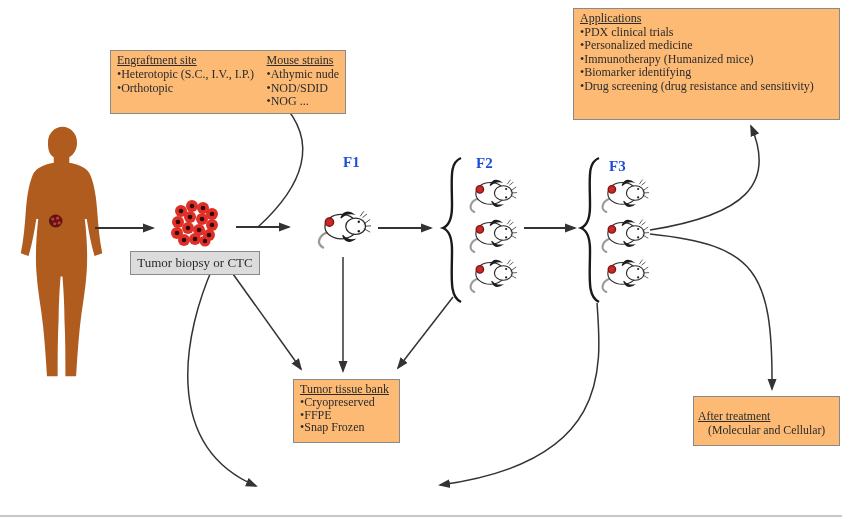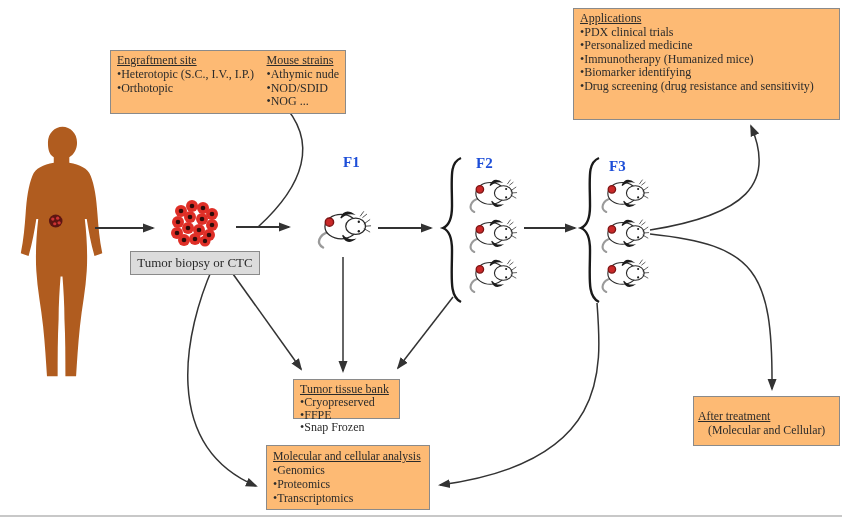--- a/index.html
+++ b/index.html
@@ -165,32 +165,26 @@
     <div>•Biomarker identifying</div>
     <div>•Drug screening (drug resistance and sensitivity)</div>
   </div>
 
   <div class="biopsy-label">Tumor biopsy or CTC</div>
 
   <div class="gen-label" style="left:343px;top:154px;">F1</div>
   <div class="gen-label" style="left:476px;top:155px;">F2</div>
   <div class="gen-label" style="left:609px;top:158px;">F3</div>
 
-  <div class="box" style="left:293px;top:379px;width:107px;height:40px;line-height:12.8px;">
+  <div class="box" style="left:293px;top:379px;width:107px;height:64px;line-height:12.8px;">
     <div class="hdr">Tumor tissue bank</div>
     <div>•Cryopreserved</div>
     <div>•FFPE</div>
     <div>•Snap Frozen</div>
   </div>
 
-  <div class="box mol-box" style="left:266px;top:445px;width:164px;height:65px;line-height:14px;">
-    <div class="hdr">Molecular and cellular analysis</div>
-    <div>•Genomics</div>
-    <div>•Proteomics</div>
-    <div>•Transcriptomics</div>
-  </div>
 
   <div class="box aft-box" style="left:693px;top:396px;width:147px;height:50px;line-height:14px;">
     <div class="hdr">After treatment</div>
     <div class="indent2">(Molecular and Cellular)</div>
   </div>
 
 </div>
 
 </body></html>

